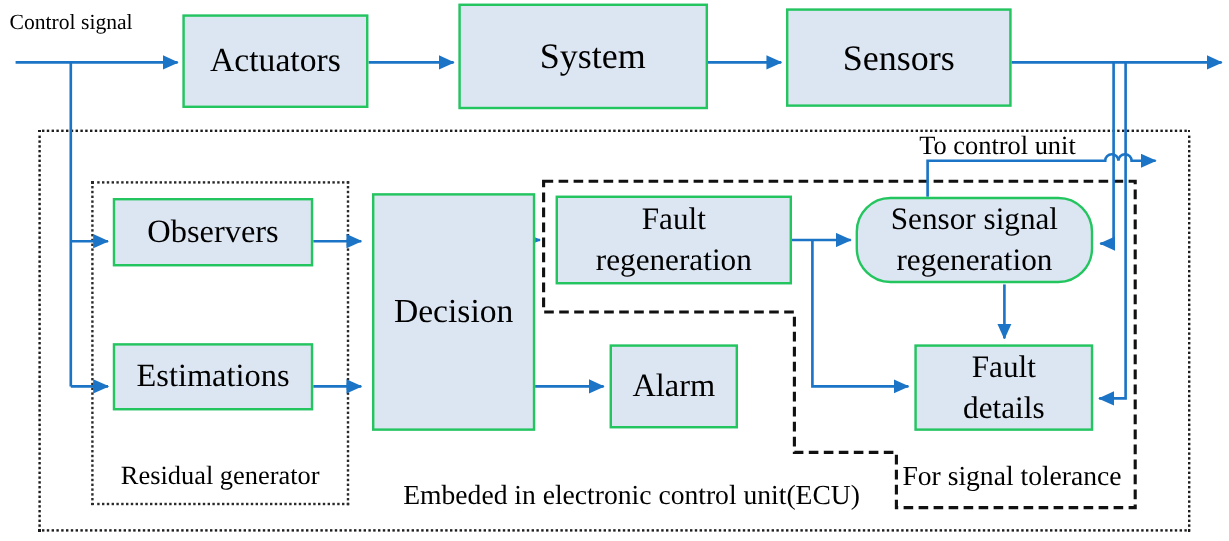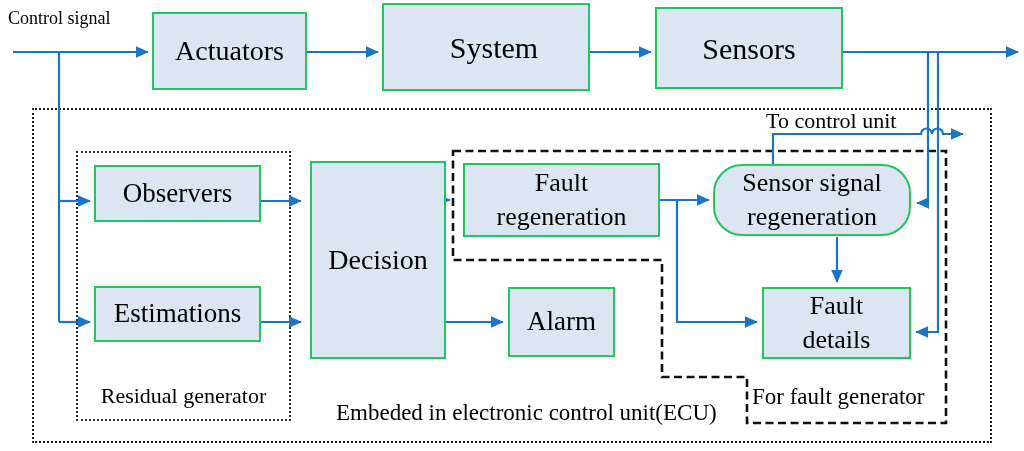--- a/index.html
+++ b/index.html
@@ -86,15 +86,15 @@
   <div class="block b-alarm">Alarm</div>
   <div class="block b-ssr">Sensor signal
 regeneration</div>
   <div class="block b-fault-details">Fault
 details</div>
 
   <div class="lbl l-control-signal">Control signal</div>
   <div class="lbl l-to-control-unit">To control unit</div>
   <div class="lbl l-residual-generator">Residual generator</div>
   <div class="lbl l-ecu">Embeded in electronic control unit(ECU)</div>
-  <div class="lbl l-fault-tolerance">For fault generator</div>
+  <div class="lbl l-fault-tolerance">For signal tolerance</div>
 
 </div>
 
 </body></html>

